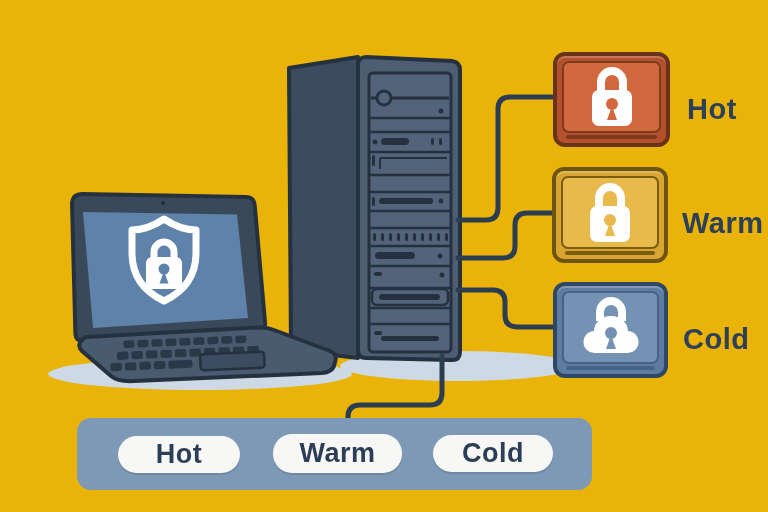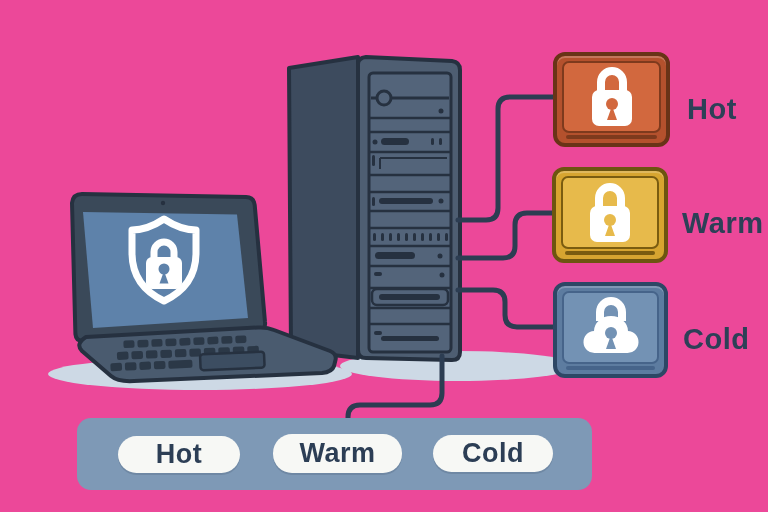--- a/index.html
+++ b/index.html
@@ -42,21 +42,21 @@
     display:flex;align-items:center;justify-content:center;
     color:#2c3e55;font-weight:bold;font-size:27px;letter-spacing:0.5px;
   }
   .pill-hot{left:41px;top:18px;width:122px;height:37px;}
   .pill-warm{left:196px;top:16px;width:129px;height:39px;}
   .pill-cold{left:356px;top:17px;width:120px;height:37px;}
 </style>
 </head>
 <body>
 
-<div class="stage" style="background: #ec4899;">
+<div class="stage" style="background: #eab308;">
 
   <svg class="art" width="768" height="512" viewBox="0 0 768 512">
 
     <ellipse cx="200" cy="374" rx="152" ry="16" fill="#cdd9e5"></ellipse>
     <ellipse cx="458" cy="366" rx="118" ry="15" fill="#cdd9e5"></ellipse>
 
     <g stroke-linejoin="round">
       <path d="M289,68 L358,57 L358,358 L291,350 Z" fill="#3d4b5e" stroke="#263140" stroke-width="4"></path>
       <path d="M366,57 L452,61 Q460,62 460,70 L460,352 Q460,360 452,360 L366,358 Q358,358 358,350 L358,64 Q358,58 366,57 Z" fill="#4e5e72" stroke="#263140" stroke-width="4"></path>
       <rect x="369" y="73" width="82" height="279" rx="4" fill="#53647a" stroke="#263140" stroke-width="3"></rect>

